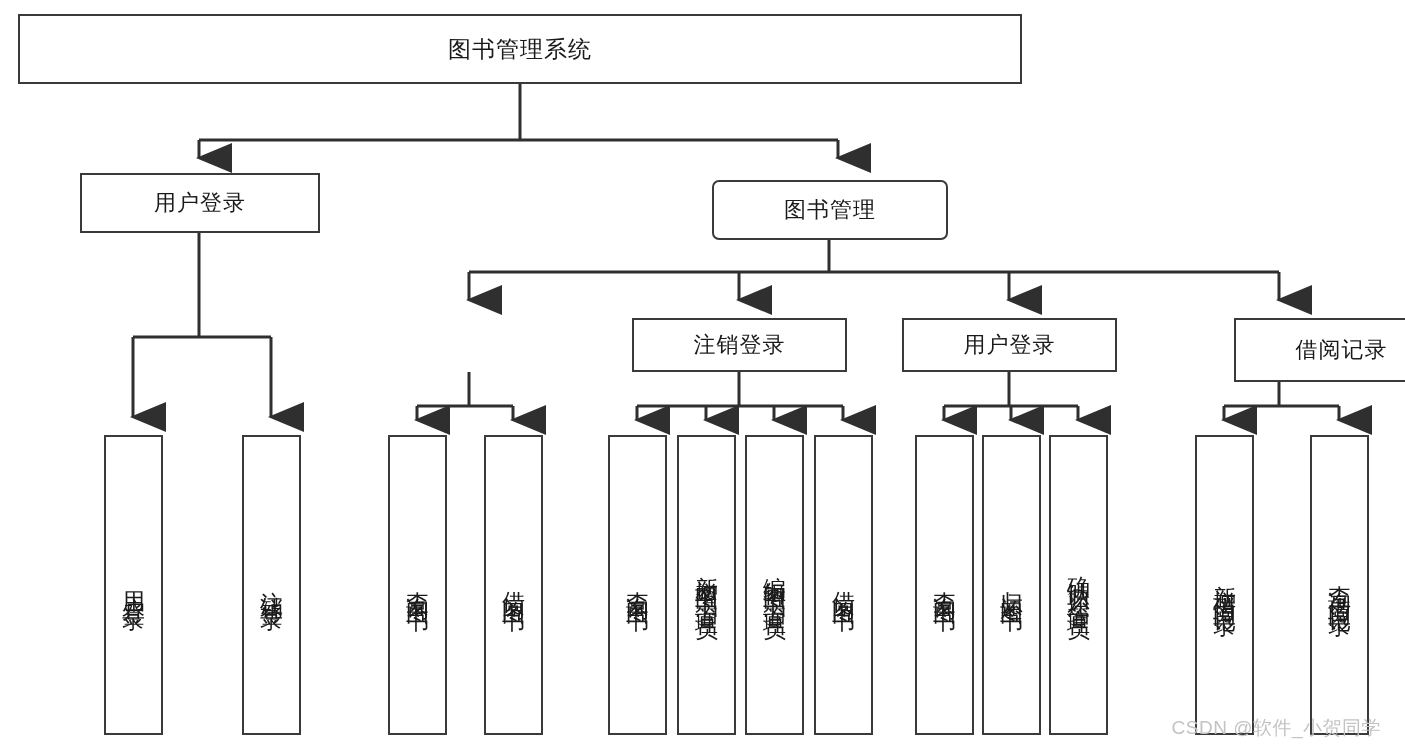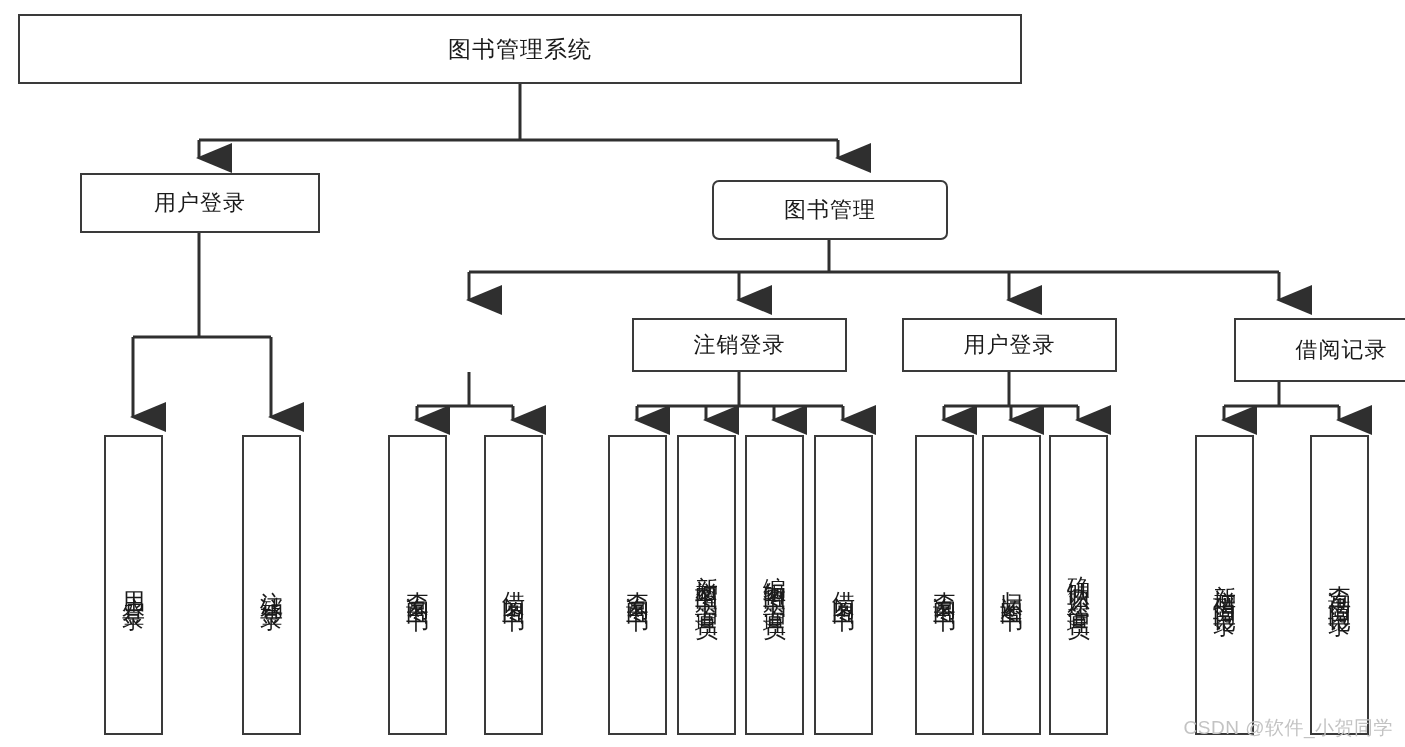--- a/index.html
+++ b/index.html
@@ -51,21 +51,21 @@
     writing-mode: vertical-rl;
     text-orientation: upright;
     font-size: 23px;
     letter-spacing: 6px;
     line-height: 1;
     white-space: normal;
     text-align: center;
   }
   #watermark {
     position: absolute;
-    right: 12px;
+    right: 24px;
     bottom: 6px;
     font-size: 19px;
     color: #c3c3c3;
     letter-spacing: 0.5px;
     white-space: nowrap;
     pointer-events: none;
   }
 </style>
 </head>
 <body>

